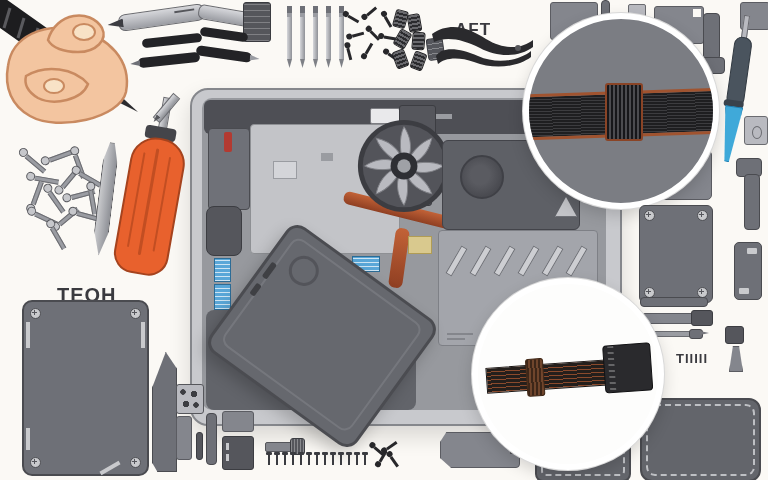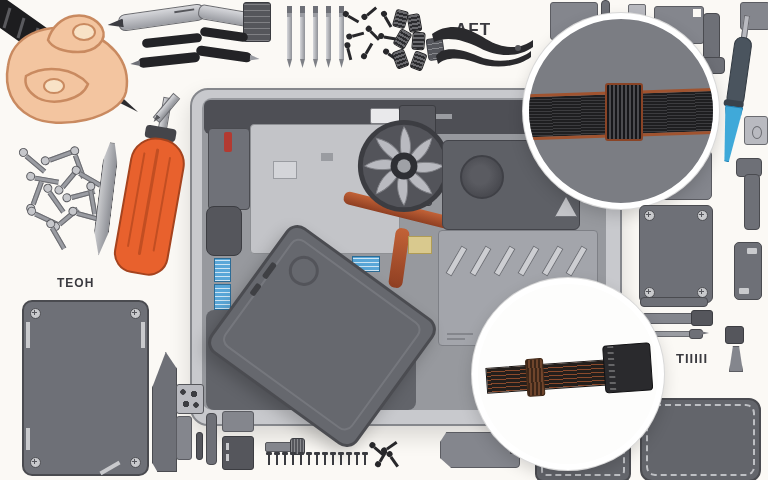--- a/index.html
+++ b/index.html
@@ -192,21 +192,21 @@
     </div>
   <div class="abs" style="left:98px;top:142px;width:13px;height:112px;transform:rotate(7deg);background:linear-gradient(90deg,#c9cacd,#8f9197);border:1px solid #55565b;clip-path:polygon(35% 0,65% 0,100% 18%,100% 78%,50% 100%,0 78%,0 18%);"></div>
   <div class="abs" style="left:112px;top:96px;width:78px;height:178px;transform:rotate(10deg);">
     <div class="abs" style="left:36px;top:0;width:7px;height:32px;background:linear-gradient(90deg,#d6d7db,#8f9197);border:1px solid #6a6b70;"></div>
     <div class="abs" style="left:24px;top:30px;width:31px;height:13px;background:#44454a;border-radius:4px;"></div>
     <div class="abs" style="left:14px;top:41px;width:51px;height:134px;background:var(--orange,#e8612d);border:2px solid #a5431e;border-radius:26px 26px 20px 20px;"></div>
     <div class="abs" style="left:38px;top:52px;width:3px;height:108px;background:#c24e22;border-radius:2px;"></div>
     <div class="abs" style="left:26px;top:58px;width:2px;height:96px;background:#c24e22;border-radius:2px;"></div>
     <div class="abs" style="left:52px;top:58px;width:2px;height:96px;background:#c24e22;border-radius:2px;"></div>
   </div>
-  <div class="lbl" style="left:57px;top:276px;font-size:12px;">TEOH</div>
+  <div class="lbl" style="left:57px;top:284px;font-size:20px;">TEOH</div>
 
   <div class="abs" style="left:118px;top:9px;width:85px;height:15px;transform:rotate(-8deg);background:linear-gradient(180deg,#d6d7db,#9a9ca2);border:1px solid #6a6b70;border-radius:7px;">
     <div class="abs" style="left:-12px;top:3px;width:16px;height:9px;background:#3c3d42;clip-path:polygon(0 50%,100% 0,100% 100%);"></div>
     <div class="abs" style="left:56px;top:3px;width:20px;height:2px;background:#55565b;"></div>
   </div>
   <div class="abs" style="left:142px;top:36px;width:60px;height:9px;transform:rotate(-6deg);background:#232326;border-radius:5px;"></div>
   <div class="abs" style="left:138px;top:55px;width:62px;height:10px;transform:rotate(-6deg);background:#232326;border-radius:5px;">
     <div class="abs" style="left:-8px;top:2px;width:10px;height:6px;background:#6e7077;clip-path:polygon(0 50%,100% 0,100% 100%);"></div>
   </div>
   <div class="abs" style="left:162px;top:92px;width:7px;height:30px;transform:rotate(40deg);background:linear-gradient(90deg,#d6d7db,#8f9197);border:1px solid #6a6b70;">

